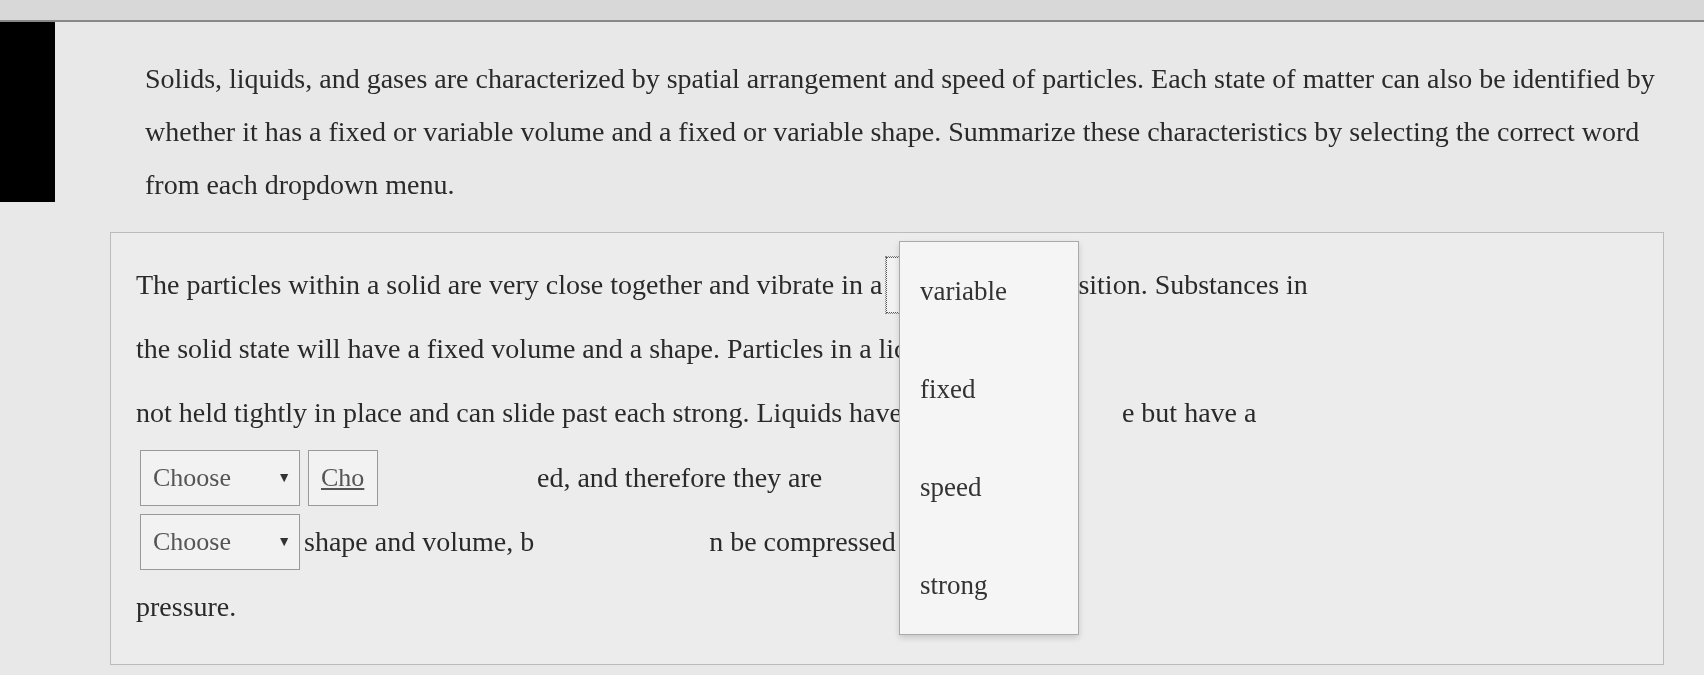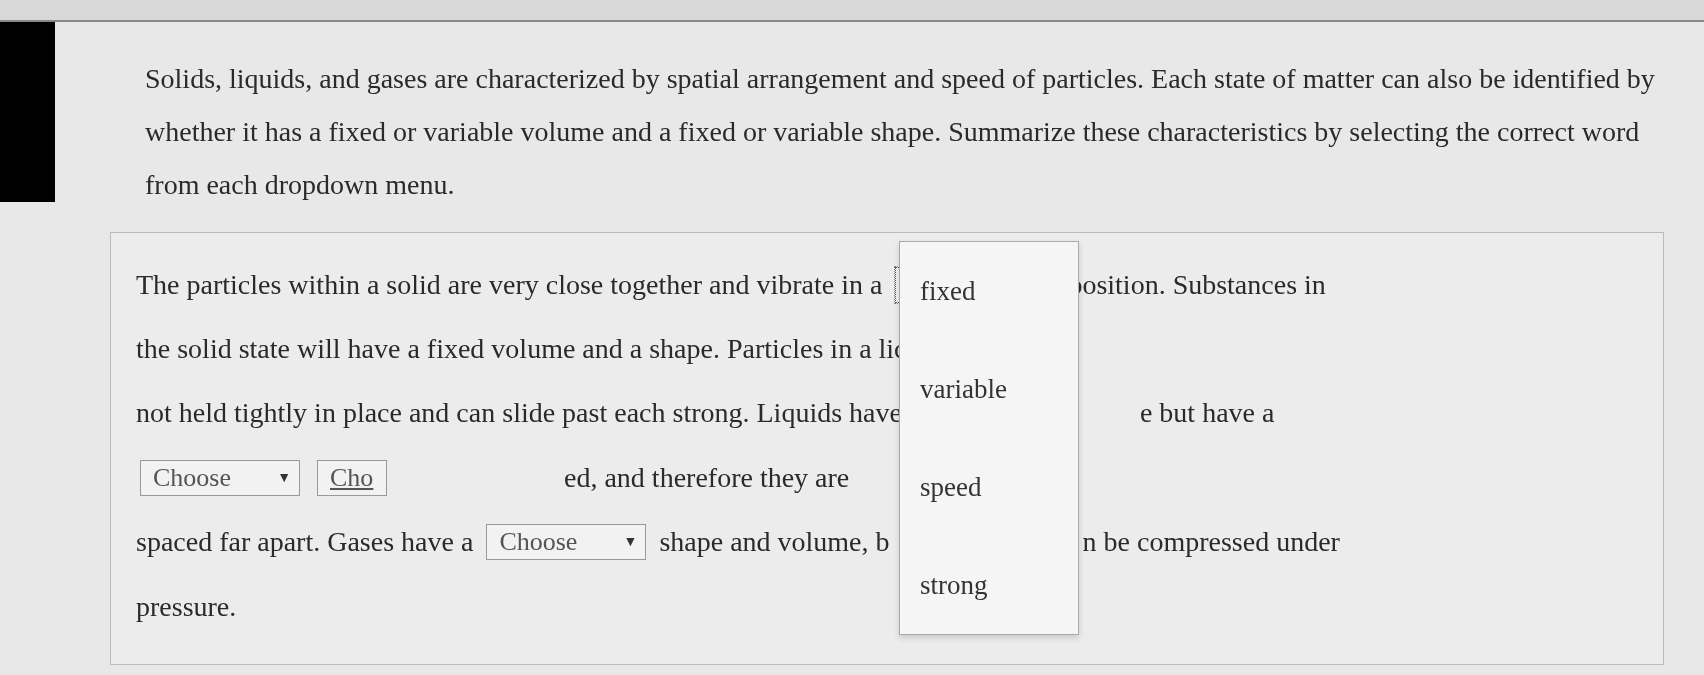--- a/index.html
+++ b/index.html
@@ -48,21 +48,21 @@
       align-items: center;
       justify-content: space-between;
       border: 1px solid #999;
       background: #f2f2f2;
       padding: 2px 8px 2px 12px;
       font-size: 26px;
       color: #555;
       min-width: 160px;
       vertical-align: middle;
       margin: 0 4px;
-      height: 36px;
+      height: 56px;
     }
     .dropdown.active {
       border: 1px dotted #555;
       outline: 1px dotted #888;
     }
     .dropdown .caret {
       font-size: 14px;
       color: #333;
       margin-left: 10px;
     }
@@ -82,21 +82,21 @@
       width: 180px;
     }
     .dropdown-menu .option {
       padding: 18px 20px;
       color: #333;
       cursor: pointer;
     }
     .row {
       display: flex;
       align-items: center;
-      gap: 9px;
+      gap: 0;
     }
     .gap {
       width: 200px;
       flex-shrink: 0;
     }
   </style>
 </head>
 <body>
 
 <div class="container">
@@ -109,22 +109,22 @@
     <div class="row">
       <span>The particles within a solid are very close together and vibrate in a</span>
       <span class="dropdown active">
         <span>Choose</span>
         <span class="caret">▼</span>
       </span>
       <span>position. Substances in</span>
     </div>
 
     <div class="dropdown-menu">
+      <div class="option">variable</div>
       <div class="option">fixed</div>
-      <div class="option">variable</div>
       <div class="option">speed</div>
       <div class="option">strong</div>
     </div>
 
     <div class="row">
       <span>the solid state will have a fixed volume and a shape. Particles in a liq</span>
       <span class="gap"></span>
     </div>
 
     <div class="row">
@@ -139,21 +139,20 @@
         <span class="caret">▼</span>
       </span>
       <span class="dropdown small" style="min-width:70px;">
         <span>Cho</span>
       </span>
       <span class="gap" style="width:155px;"></span>
       <span>ed, and therefore they are</span>
     </div>
 
     <div class="row">
-      <span>spaced far apart. Gases have a</span>
       <span class="dropdown">
         <span>Choose</span>
         <span class="caret">▼</span>
       </span>
       <span>shape and volume, b</span>
       <span class="gap" style="width:175px;"></span>
       <span>n be compressed under</span>
     </div>
 
     <div class="row">

